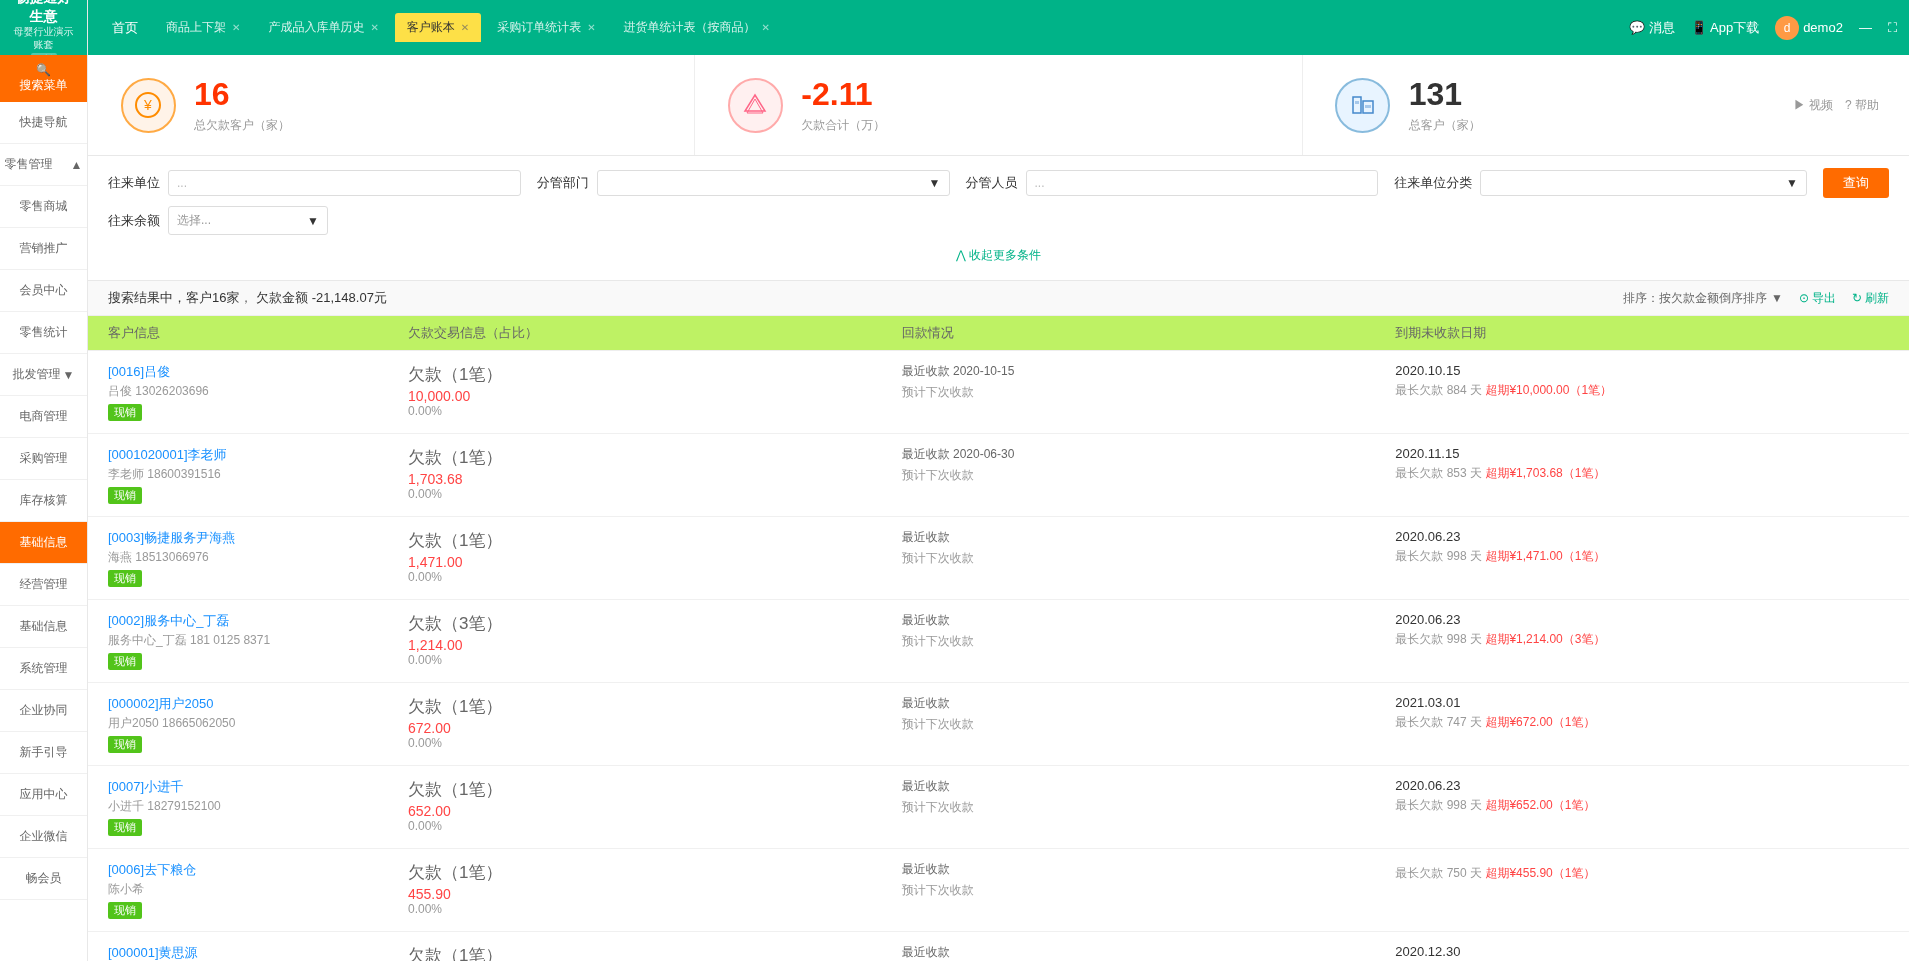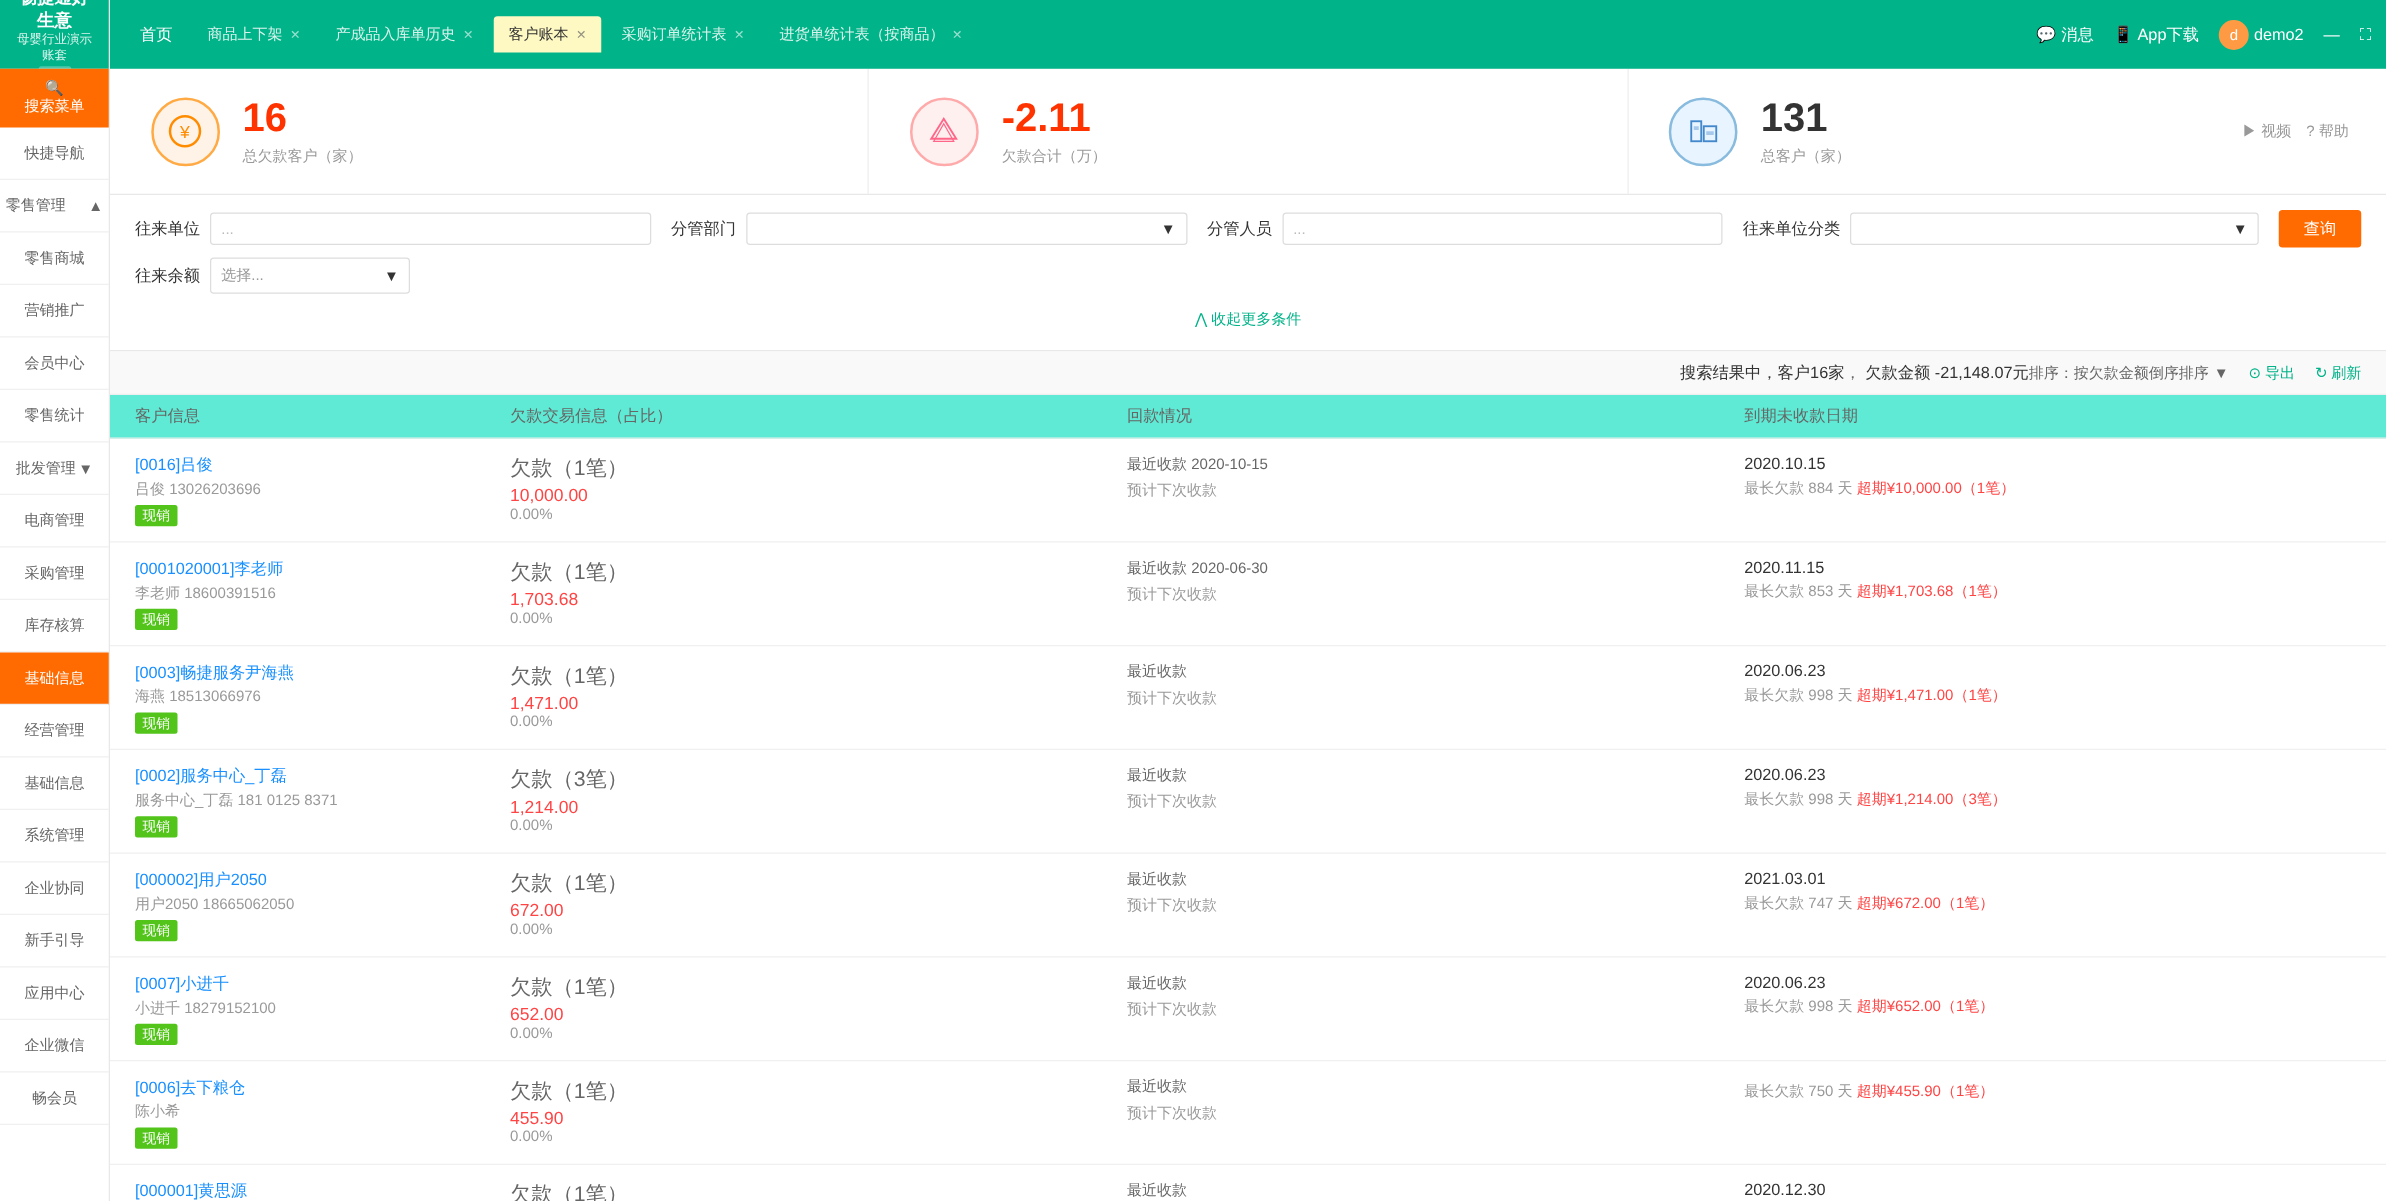--- a/index.html
+++ b/index.html
@@ -12,21 +12,21 @@
     
     
     .sidebar-logo { background: #00b388; padding: 10px; text-align: center; color: white; font-size: 11px; line-height: 1.3; height: 55px; display: flex; align-items: center; justify-content: center; }
     .sidebar-search { background: #ff6b00; color: white; text-align: center; padding: 8px 4px; font-size: 12px; cursor: pointer; }
     .sidebar-nav-item { text-align: center; padding: 12px 4px; font-size: 12px; color: #666; cursor: pointer; border-bottom: 1px solid #f0f0f0; }
     .sidebar-nav-item.active { background: #ff6b00; color: white; }
     
     
     .topbar { height: 55px; background: #00b388; display: flex; align-items: center; padding: 0 12px; gap: 4px; position: relative; }
     .tab { padding: 6px 12px; border-radius: 3px 3px 0 0; font-size: 12px; color: rgba(255,255,255,0.85); cursor: pointer; display: flex; align-items: center; gap: 4px; white-space: nowrap; }
-    .tab.active { background: #fef9c3; color: #333; }
+    .tab.active { background: #fde047; color: #333; }
     .tab-close { font-size: 10px; opacity: 0.7; margin-left: 2px; }
     .topbar-right { margin-left: auto; display: flex; align-items: center; gap: 16px; color: white; font-size: 13px; }
     
     
     .stats-bar { background: white; display: flex; border-bottom: 1px solid #e8e8e8; }
     .stat-card { flex: 1; display: flex; align-items: center; padding: 20px 30px; gap: 16px; border-right: 1px solid #eee; }
     .stat-icon { width: 60px; height: 60px; display: flex; align-items: center; justify-content: center; }
     .stat-icon-circle { width: 55px; height: 55px; border-radius: 50%; display: flex; align-items: center; justify-content: center; font-size: 22px; }
     .stat-icon-circle.orange { background: #fff3e8; color: #ff8c00; border: 2px solid #ffaa44; }
     .stat-icon-circle.pink { background: #fff0f0; color: #ff6688; border: 2px solid #ffaaaa; }
@@ -41,30 +41,30 @@
     .filter-area { background: white; padding: 12px 20px; border-bottom: 1px solid #e8e8e8; }
     .filter-row { display: flex; align-items: center; gap: 16px; margin-bottom: 8px; }
     .filter-item { display: flex; align-items: center; gap: 8px; flex: 1; }
     .filter-label { font-size: 13px; color: #333; white-space: nowrap; }
     .filter-input { flex: 1; border: 1px solid #ddd; border-radius: 3px; padding: 5px 8px; font-size: 12px; display: flex; align-items: center; justify-content: space-between; min-width: 160px; cursor: pointer; }
     .filter-dropdown { flex: 1; border: 1px solid #ddd; border-radius: 3px; padding: 5px 8px; font-size: 12px; display: flex; align-items: center; justify-content: space-between; min-width: 160px; cursor: pointer; background: white; }
     .search-btn { background: #ff6b00; color: white; border: none; border-radius: 3px; padding: 6px 20px; font-size: 13px; cursor: pointer; }
     .collapse-btn { text-align: center; padding: 4px; color: #00b388; font-size: 12px; cursor: pointer; }
     
     
-    .result-bar { background: #f9f9f9; padding: 8px 20px; display: flex; align-items: center; justify-content: flex-end; border-bottom: 1px solid #eee; }
+    .result-bar { background: #f9f9f9; padding: 8px 20px; display: flex; align-items: center; justify-content: space-between; border-bottom: 1px solid #eee; }
     .result-info { font-size: 13px; color: #666; }
     .result-info span { color: #333; }
     .result-actions { display: flex; align-items: center; gap: 16px; font-size: 12px; color: #666; }
     .sort-dropdown { display: flex; align-items: center; gap: 4px; cursor: pointer; }
     .action-btn { color: #00b388; cursor: pointer; display: flex; align-items: center; gap: 3px; }
     
     
     .table-area { background: white; flex: 1; overflow-y: auto; }
-    .table-header { display: grid; grid-template-columns: 300px 1fr 1fr 1fr; padding: 8px 20px; background: #5eead4; border-bottom: 1px solid #eee; font-size: 13px; font-weight: 500; color: #666; }
+    .table-header { display: grid; grid-template-columns: 300px 1fr 1fr 1fr; padding: 8px 20px; background: #bef264; border-bottom: 1px solid #eee; font-size: 13px; font-weight: 500; color: #666; }
     .table-row { display: grid; grid-template-columns: 300px 1fr 1fr 1fr; padding: 12px 20px; border-bottom: 1px solid #f0f0f0; align-items: start; }
     
     .customer-name { color: #1890ff; font-size: 13px; cursor: pointer; }
     .customer-sub { color: #999; font-size: 12px; margin-top: 2px; }
     .customer-tag { display: inline-block; background: #52c41a; color: white; font-size: 11px; padding: 1px 6px; border-radius: 2px; margin-top: 4px; }
     .debt-amount { color: #ff4444; font-size: 14px; font-weight: 500; }
     .debt-label { font-size: 17px; color: #666; margin-bottom: 2px; }
     .debt-percent { color: #999; font-size: 12px; }
     .recovery-date { font-size: 12px; color: #666; }
     .recovery-next { font-size: 12px; color: #999; margin-top: 4px; }

